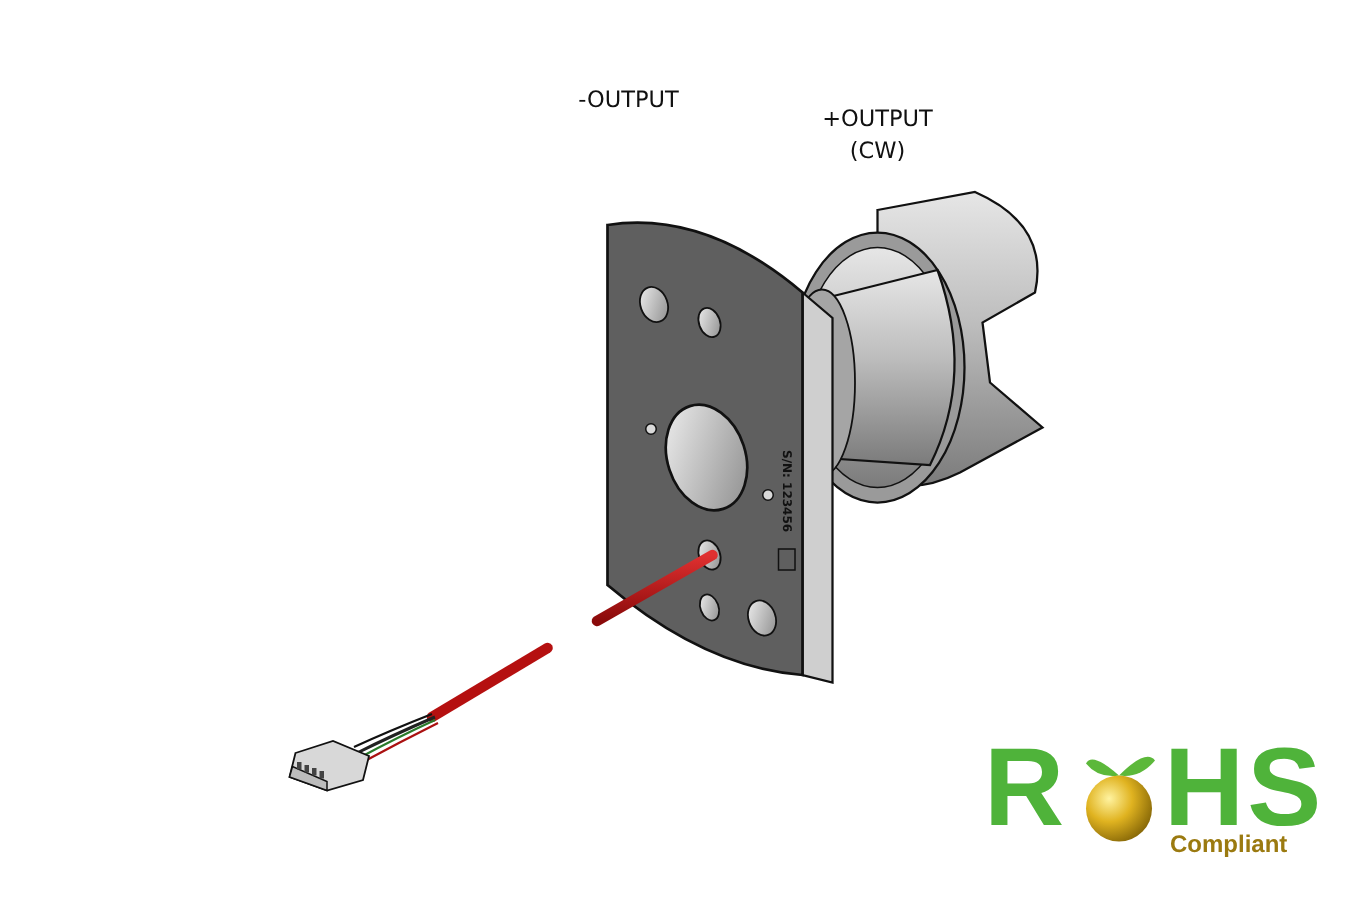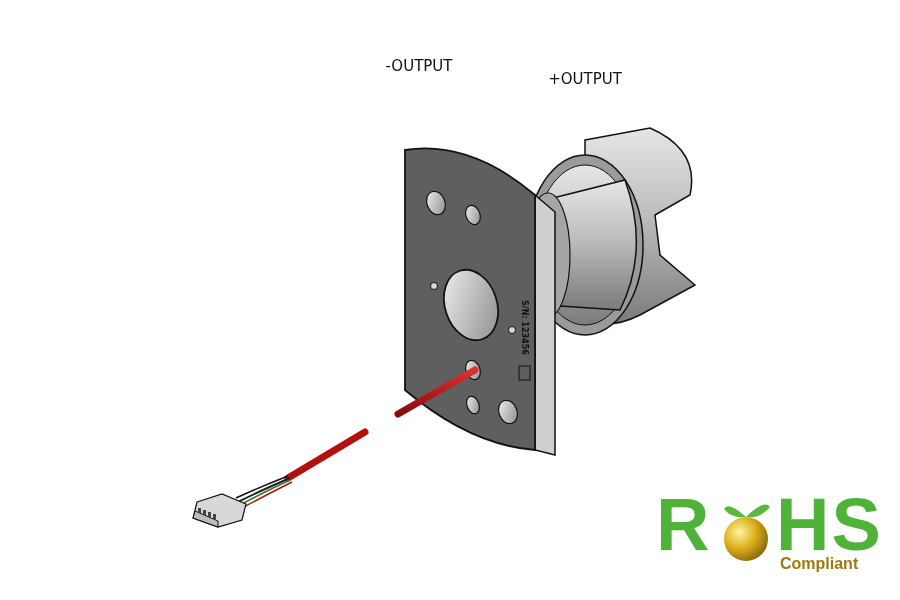--- a/index.html
+++ b/index.html
@@ -15,20 +15,21 @@
     .rohs-compliant { position: absolute; left: 140px; top: 70px; font-family: "Liberation Sans", sans-serif; font-weight: bold; font-size: 16px; color: #9b7a10; }
   </style>
 </head>
 <body>
 
 <div class="label" id="lbl-neg">
   <div>-OUTPUT</div>
 </div>
 <div class="label" id="lbl-pos">
   <div>+OUTPUT</div>
+  <div>(CW)</div>
 </div>
 
 <svg class="art" width="900" height="600" viewBox="0 0 900 600">
   <defs>
     <linearGradient id="cyl" x1="0" y1="0" x2="0" y2="1">
       <stop offset="0" stop-color="#e6e6e6"></stop>
       <stop offset="0.45" stop-color="#bdbdbd"></stop>
       <stop offset="1" stop-color="#7b7b7b"></stop>
     </linearGradient>
     <linearGradient id="hole" x1="0" y1="0" x2="1" y2="1">

